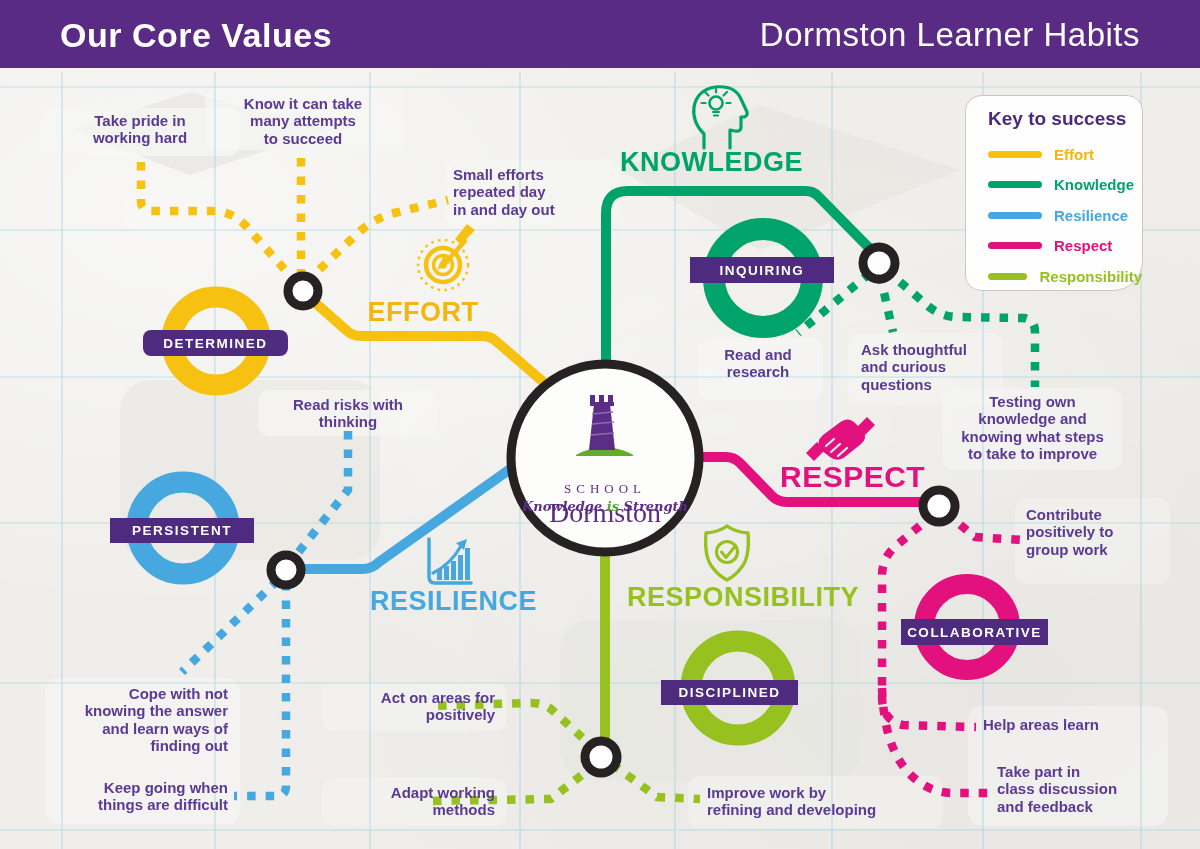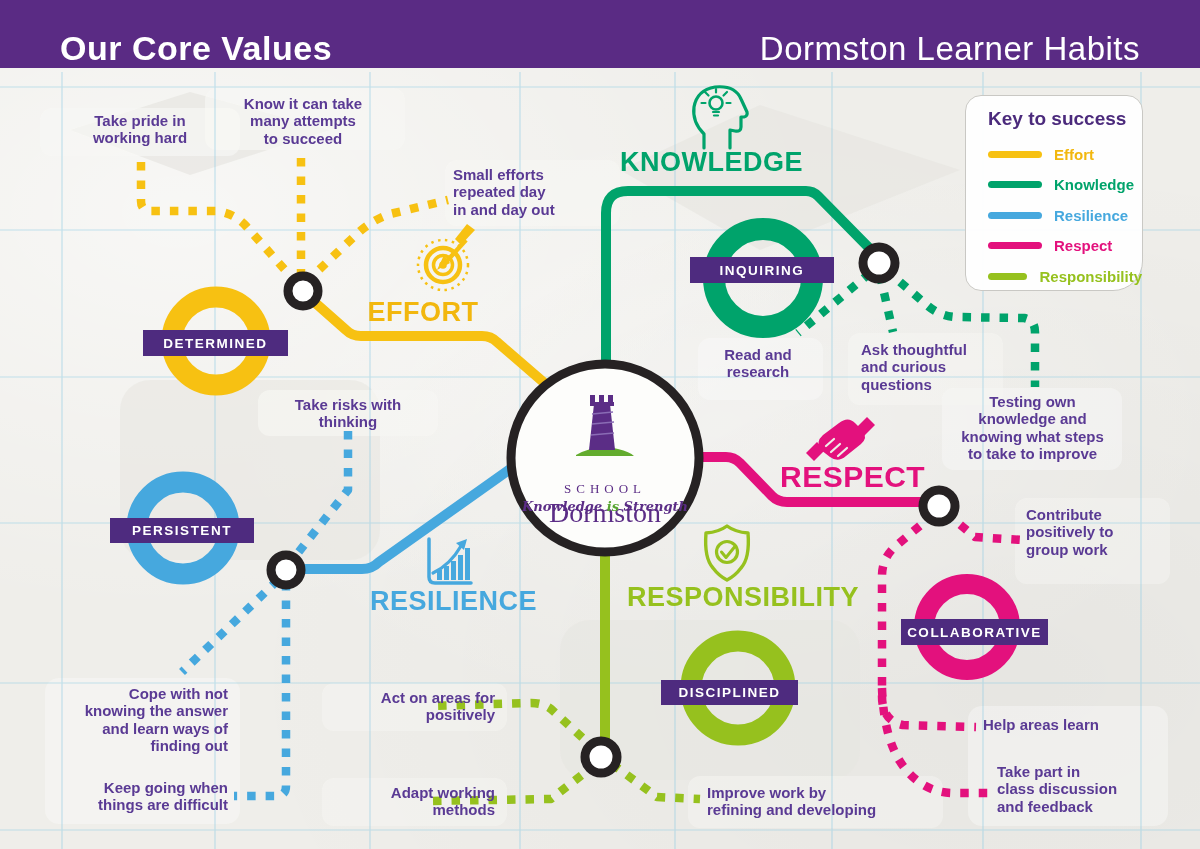--- a/index.html
+++ b/index.html
@@ -8,21 +8,21 @@
     font-family:"Liberation Sans",sans-serif;
     background-color:#efeeea;
     background-image:
       radial-gradient(ellipse at 15% 25%, rgba(255,255,255,.55), transparent 45%),
       radial-gradient(ellipse at 85% 80%, rgba(0,0,0,.035), transparent 55%),
       radial-gradient(ellipse at 60% 50%, rgba(255,255,255,.4), transparent 50%);
   }
   .abs{position:absolute;}
   
   .header{position:absolute;left:0;top:0;width:1200px;height:68px;background:#5a2b84;
-    display:flex;align-items:flex-end;justify-content:space-between;padding:0 60px;box-sizing:border-box;}
+    display:flex;align-items:flex-start;justify-content:space-between;padding:16px 60px;box-sizing:border-box;}
   .header .t-left{color:#fff;font-size:34px;font-weight:bold;letter-spacing:.5px;}
   .header .t-right{color:#fff;font-size:33px;font-weight:normal;letter-spacing:.5px;}
   
   .note{position:absolute;color:#5a3a94;font-weight:bold;font-size:15px;line-height:1.16;
     white-space:pre-line;}
   .c{text-align:center;} .r{text-align:right;} .l{text-align:left;}
   
   .badge{position:absolute;background:#4e2b7f;color:#fff;display:flex;align-items:center;
     justify-content:center;font-weight:bold;letter-spacing:1.5px;font-size:13.5px;}
   
@@ -219,21 +219,21 @@
   <div class="t-left">Our Core Values</div>
   <div class="t-right">Dormston Learner Habits</div>
 </div>
 
 <div class="line-label lab-effort" style="left:353px;top:297px;width:140px;">EFFORT</div>
 <div class="line-label lab-knowledge" style="left:620px;top:147px;width:180px;">KNOWLEDGE</div>
 <div class="line-label lab-resilience" style="left:370px;top:586px;width:160px;">RESILIENCE</div>
 <div class="line-label lab-respect" style="left:780px;top:460px;width:130px;">RESPECT</div>
 <div class="line-label lab-responsibility" style="left:627px;top:582px;width:212px;">RESPONSIBILITY</div>
 
-<div class="badge" style="left:143px;top:330px;width:145px;height:26px;">DETERMINED</div>
+<div class="badge" style="left:143px;top:330px;width:145px;height:26px;border-radius:8px;">DETERMINED</div>
 <div class="badge" style="left:690px;top:257px;width:144px;height:26px;">INQUIRING</div>
 <div class="badge" style="left:110px;top:518px;width:144px;height:25px;">PERSISTENT</div>
 <div class="badge" style="left:661px;top:680px;width:137px;height:25px;">DISCIPLINED</div>
 <div class="badge" style="left:901px;top:619px;width:147px;height:26px;">COLLABORATIVE</div>
 
 <div class="note c" style="left:55px;top:112px;width:170px;">Take pride in
 working hard</div>
 <div class="note c" style="left:213px;top:95px;width:180px;">Know it can take
 many attempts
 to succeed</div>
@@ -244,21 +244,21 @@
 <div class="note c" style="left:708px;top:346px;width:100px;">Read and
 research</div>
 <div class="note l" style="left:861px;top:341px;width:140px;">Ask thoughtful
 and curious
 questions</div>
 <div class="note c" style="left:950px;top:393px;width:165px;">Testing own
 knowledge and
 knowing what steps
 to take to improve</div>
 
-<div class="note c" style="left:268px;top:396px;width:160px;">Take risks with
+<div class="note c" style="left:268px;top:396px;width:160px;">Read risks with
 thinking</div>
 <div class="note r" style="left:58px;top:685px;width:170px;">Cope with not
 knowing the answer
 and learn ways of
 finding out</div>
 <div class="note r" style="left:48px;top:779px;width:180px;">Keep going when
 things are difficult</div>
 
 <div class="note l" style="left:1026px;top:506px;width:140px;">Contribute
 positively to

